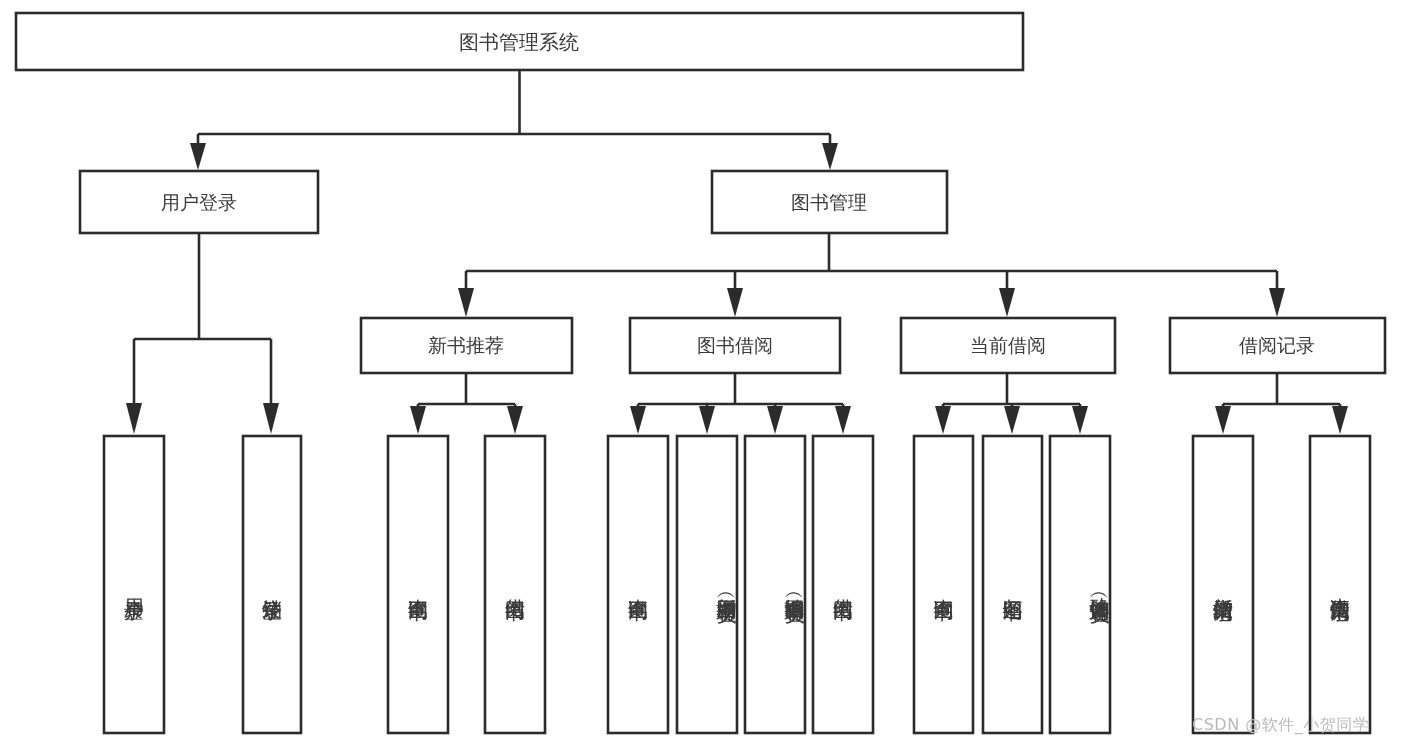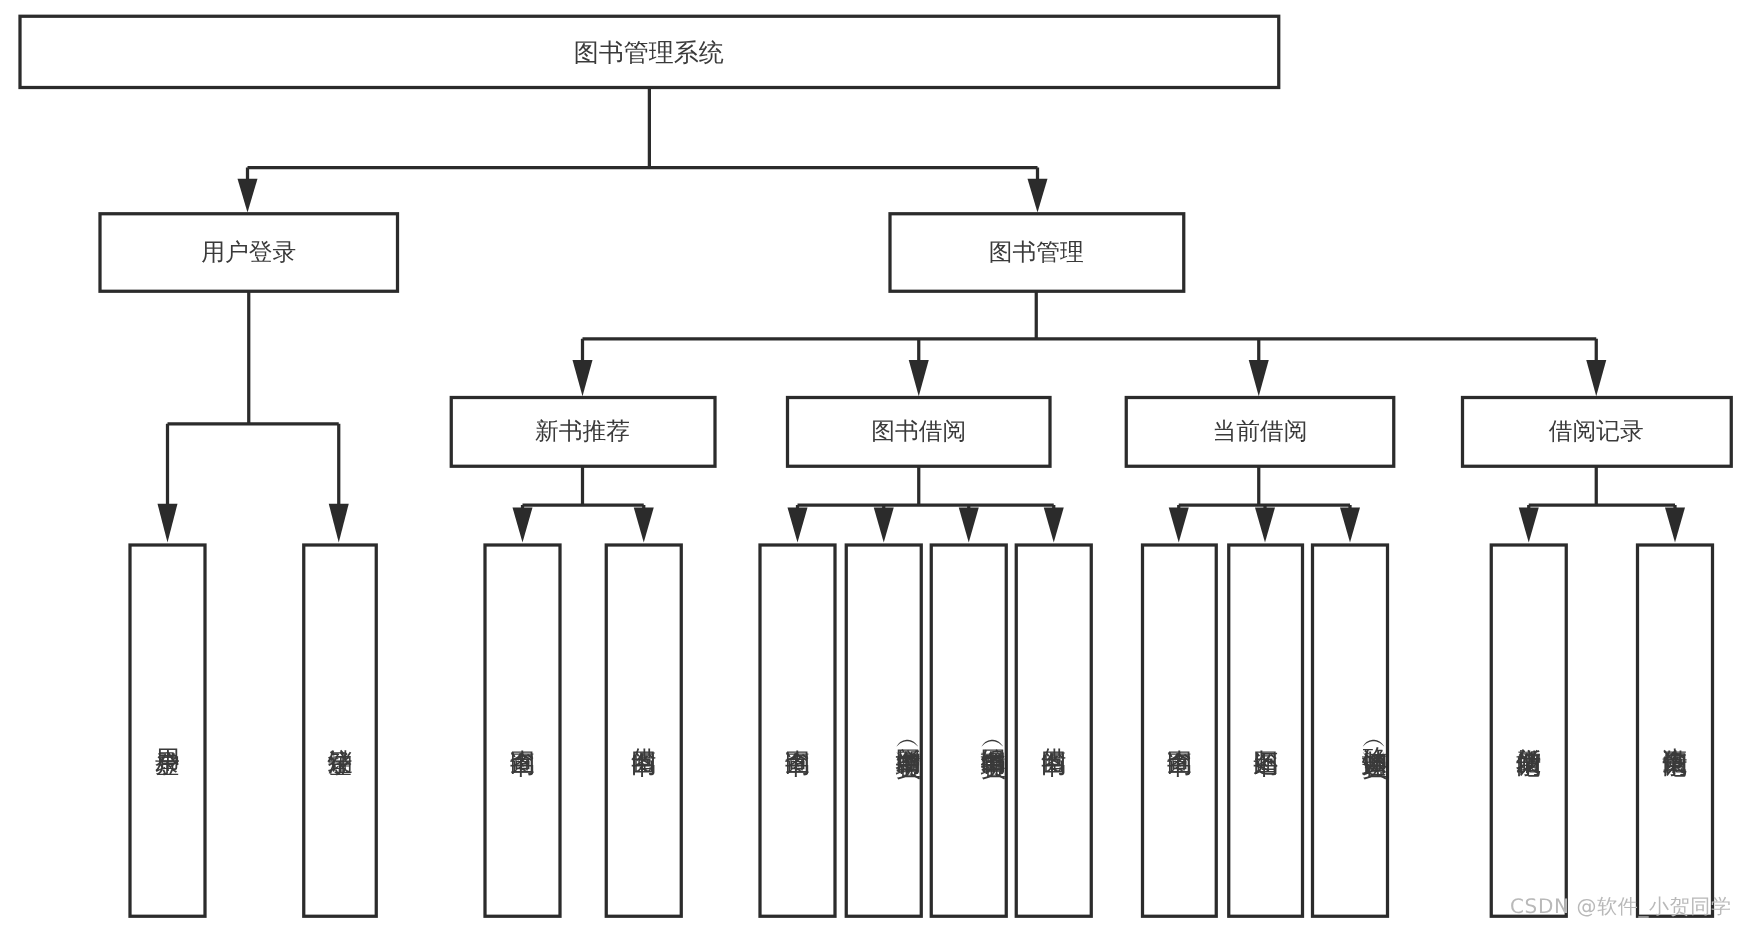--- a/index.html
+++ b/index.html
@@ -72,21 +72,20 @@
   }
   .watermark {
     position: absolute;
     left: 1192px;
     top: 715px;
     font-family: "DejaVu Sans", "Liberation Sans", sans-serif;
     font-size: 16px;
     color: #b9b9b9;
     white-space: nowrap;
     letter-spacing: 0.5px;
-    margin-left: 16px;
   }
 </style>
 </head>
 <body>
 
 <div id="diagram-root">
 
   <svg class="diagram" viewBox="0 0 1405 747" xmlns="http://www.w3.org/2000/svg">
 
     <g>

